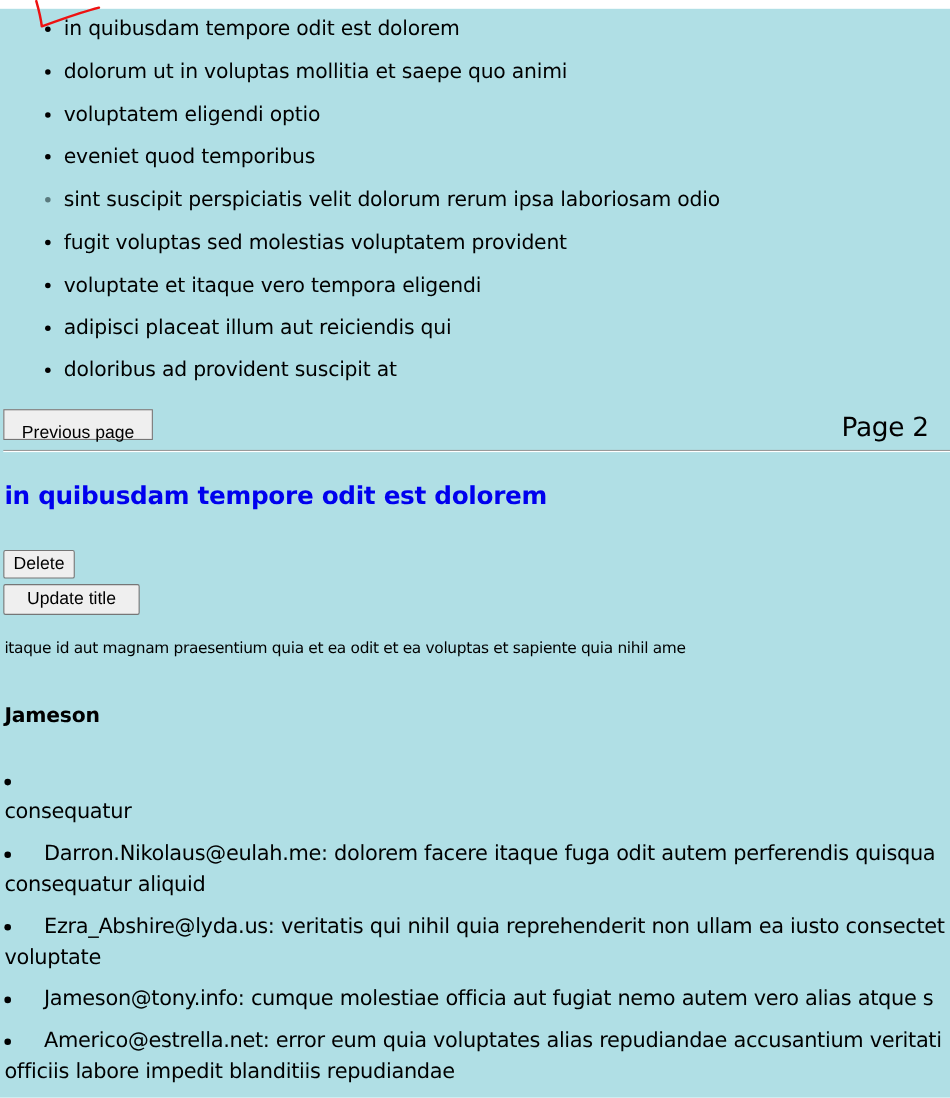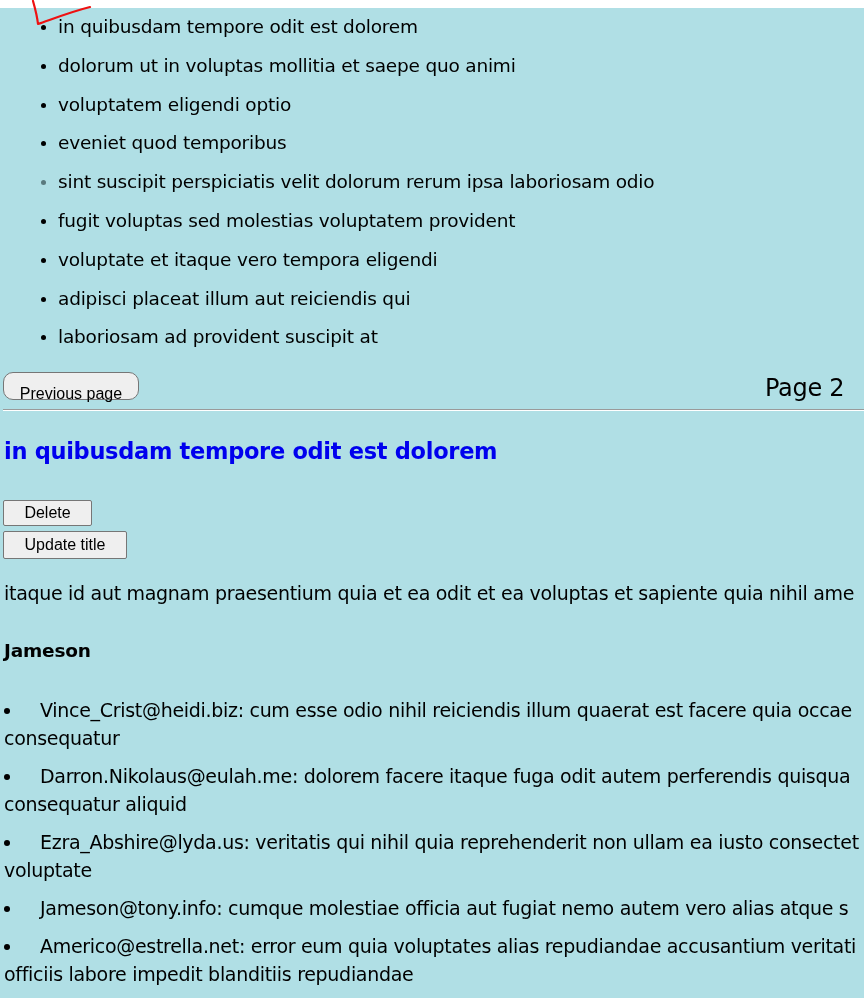--- a/index.html
+++ b/index.html
@@ -52,21 +52,21 @@
     .pager-btn {
       position: absolute;
       left: 3px;
       top: 364px;
       width: 136px;
       height: 28px;
       font-family: "Liberation Sans", sans-serif;
       font-size: 16px;
       background: #efefef;
       border: 1px solid #767676;
-      border-radius: 10px;
+      border-radius: 0;
       padding: 12px;
       color: #000;
     }
     .page-label {
       position: absolute;
       left: 765px;
       top: 366px;
       font-size: 24px;
       letter-spacing: -0.3px;
     }
@@ -97,29 +97,29 @@
       left: 3px;
       font-family: "Liberation Sans", sans-serif;
       font-size: 16px;
       background: #efefef;
       border: 1px solid #767676;
       border-radius: 2px;
       padding: 0;
       color: #000;
       height: 26px;
     }
-    .btn-delete { top: 492px; width: 89px; }
+    .btn-delete { top: 492px; width: 65px; }
     .btn-update { top: 523px; width: 124px; height: 28px; }
 
     .post-body {
       position: absolute;
       left: 4px;
       top: 574px;
       margin: 0;
-      font-size: 19px;
+      font-size: 14px;
       letter-spacing: -0.3px;
       white-space: nowrap;
     }
     .comments-heading {
       position: absolute;
       left: 4px;
       top: 632px;
       margin: 0;
       font-size: 18.5px;
       font-weight: bold;
@@ -149,40 +149,40 @@
 
     <ul class="posts">
       <li>in quibusdam tempore odit est dolorem</li>
       <li>dolorum ut in voluptas mollitia et saepe quo animi</li>
       <li>voluptatem eligendi optio</li>
       <li>eveniet quod temporibus</li>
       <li class="dim">sint suscipit perspiciatis velit dolorum rerum ipsa laboriosam odio</li>
       <li>fugit voluptas sed molestias voluptatem provident</li>
       <li>voluptate et itaque vero tempora eligendi</li>
       <li>adipisci placeat illum aut reiciendis qui</li>
-      <li>laboriosam ad provident suscipit at</li>
+      <li>doloribus ad provident suscipit at</li>
     </ul>
 
     <button class="pager-btn">Previous page</button>
     <span class="page-label">Page 2</span>
 
     <div class="rule"></div>
 
     <h2 class="post-title">in quibusdam tempore odit est dolorem</h2>
 
     <button class="btn btn-delete">Delete</button>
     <button class="btn btn-update">Update title</button>
 
     <p class="post-body">itaque id aut magnam praesentium quia et ea odit et ea voluptas et sapiente quia nihil ame</p>
 
     <h4 class="comments-heading">Jameson</h4>
 
     <ul class="comments">
       <li>
-        <span class="who">Vince_Crist@heidi.biz: cum esse odio nihil reiciendis illum quaerat est facere quia occae</span><br>
+        <br>
         <span>consequatur</span>
       </li>
       <li>
         <span class="who">Darron.Nikolaus@eulah.me: dolorem facere itaque fuga odit autem perferendis quisqua</span><br>
         <span>consequatur aliquid</span>
       </li>
       <li>
         <span class="who">Ezra_Abshire@lyda.us: veritatis qui nihil quia reprehenderit non ullam ea iusto consectet</span><br>
         <span>voluptate</span>
       </li>

